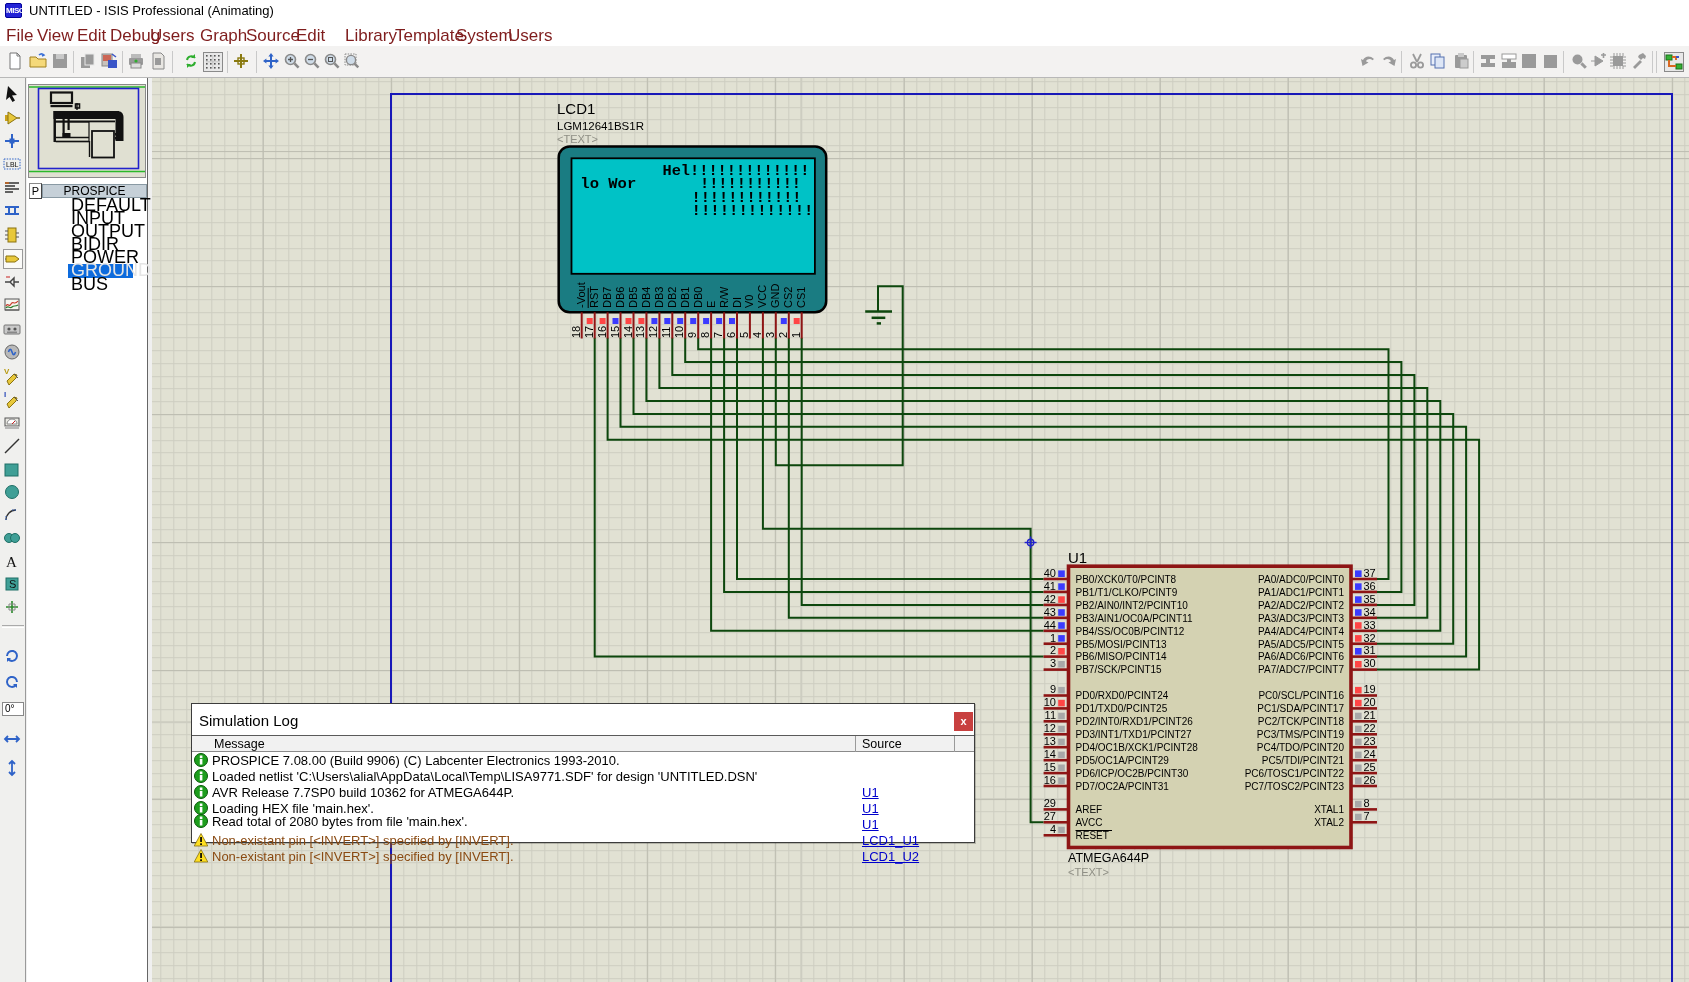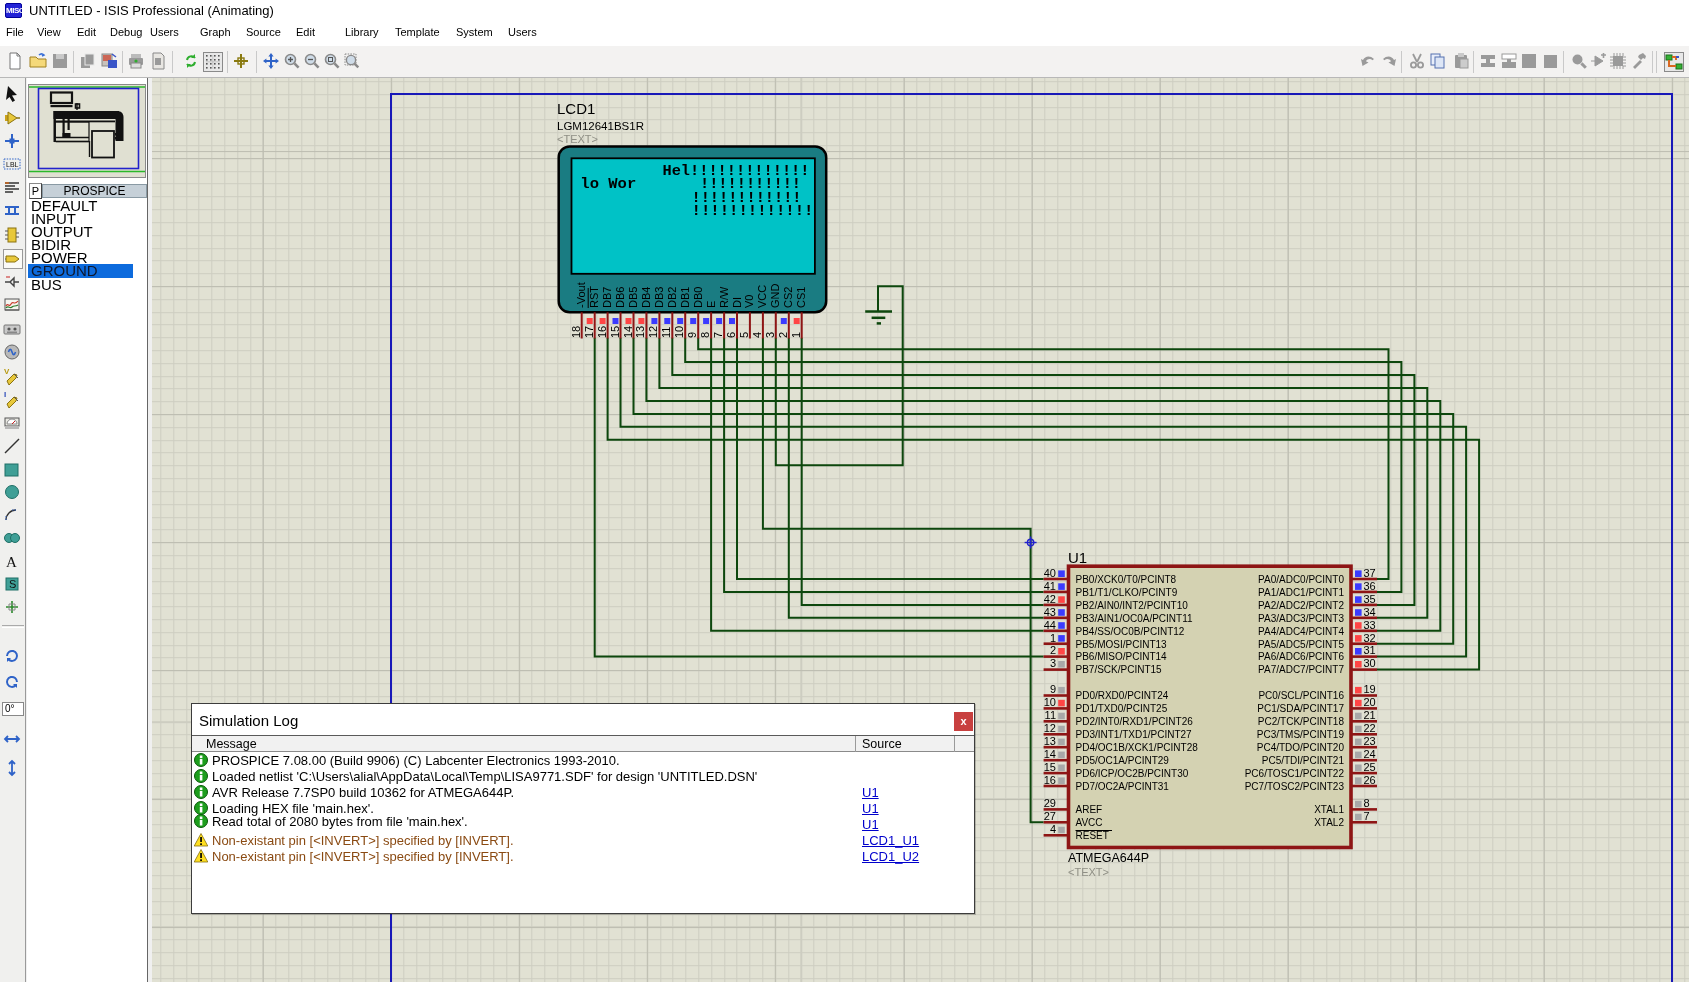--- a/index.html
+++ b/index.html
@@ -1,47 +1,47 @@
 <!DOCTYPE html>
 <html><head>
 <meta charset="utf-8">
 <style>
   * { margin:0; padding:0; box-sizing:border-box; }
   html,body { width:1689px; height:982px; overflow:hidden; font-family:"Liberation Sans", sans-serif; }
   body { position:relative; background:#f0f0f0; }
   .titlebar { position:absolute; left:0; top:0; width:1689px; height:22px; background:#ffffff; }
   .appicon { position:absolute; left:5px; top:3px; width:17px; height:15px; background:#2323d6; border:1px solid #00009a; border-radius:2px; color:#fff; font-size:8px; font-weight:bold; text-align:center; line-height:14px; letter-spacing:-0.5px;}
   .apptitle { position:absolute; left:29px; top:3px; font-size:13px; color:#000; }
-  .menubar { position:absolute; left:0; top:22px; width:1689px; height:24px; background:#ffffff; font-size:11px; color:#000000; }
+  .menubar { position:absolute; left:0; top:22px; width:1689px; height:24px; background:#ffffff; font-size:17px; color:#7f1d1d; }
   .menubar span { position:absolute; top:4px; }
   .toolbar { position:absolute; left:0; top:46px; width:1689px; height:32px; background:#f3f2f1; border-bottom:1px solid #b8b8b8; }
   .tb { position:absolute; top:6px; width:20px; height:20px; }
   .tbsep { position:absolute; top:5px; width:1px; height:22px; background:#c9c9c9; }
   .toolcol { position:absolute; left:0; top:78px; width:26px; height:904px; background:#f0f0ee; border-right:1px solid #9a9a9a; }
   .tc { position:absolute; left:3px; width:20px; height:20px; }
   .sidepanel { position:absolute; left:27px; top:78px; width:121px; height:904px; background:#ffffff; border-right:1px solid #666; }
   .preview { position:absolute; left:1px; top:6px; width:118px; height:94px; background:#e0e0d2; border:1px solid #8a8a8a; }
   .pbtn { position:absolute; left:2px; top:105px; width:13px; height:16px; background:#fdfdfd; border:1px solid #888; border-right-color:#444; border-bottom-color:#444; font-size:11px; text-align:center; line-height:14px; color:#000;}
   .thead { position:absolute; left:15px; top:106px; width:105px; height:14px; background:#c6d0d8; border:1px solid #8a9aa4; font-size:12px; text-align:center; color:#000; line-height:13px; }
-  .tlist { position:absolute; left:1px; top:121px; width:105px; font-size:15px; color:#000; }
+  .tlist { position:absolute; left:1px; top:121px; width:105px; font-size:18px; color:#000;padding-left:40px; }
   .tlist div { height:13.1px; line-height:13px; padding-left:3px; }
-  .tlist .sel { background:#0d6bdd; color:#0f172a; }
+  .tlist .sel { background:#0d6bdd; color:#e5e5e5; }
   .canvas { position:absolute; left:152px; top:78px; width:1537px; height:904px;
     background-color:#e1e1d3;
     background-image:
       repeating-linear-gradient(to right, #bcbcb0 0px, #bcbcb0 1px, transparent 1px, transparent 128.1px),
       repeating-linear-gradient(to bottom, #bcbcb0 0px, #bcbcb0 1px, transparent 1px, transparent 128.1px),
       repeating-linear-gradient(to right, #cdcdc1 0px, #cdcdc1 1px, transparent 1px, transparent 12.81px),
       repeating-linear-gradient(to bottom, #cdcdc1 0px, #cdcdc1 1px, transparent 1px, transparent 12.81px);
     background-position: 110.8px 0px, 0px 80.1px, 8.3px 0px, 0px 3.2px;
   }
   .sheet { position:absolute; left:152px; top:78px; width:1537px; height:904px; overflow:hidden; }
   .bluebrd { position:absolute; left:238px; top:15px; width:1283px; height:950px; border:2px solid #1818b8; border-bottom:none; }
   svg.schem { position:absolute; left:152px; top:78px; }
-  .dlg { position:absolute; left:191px; top:703px; width:784px; height:211px; background:#ffffff; border:1px solid #3c3c3c; box-shadow:1px 1px 0 #00000033; }
+  .dlg { position:absolute; left:191px; top:703px; width:784px; height:140px; background:#ffffff; border:1px solid #3c3c3c; box-shadow:1px 1px 0 #00000033; }
   .dlgtitle { position:absolute; left:7px; top:8px; font-size:15px; color:#000; }
   .dlgx { position:absolute; left:762px; top:8px; width:19px; height:19px; background:#c8403f; color:#fff; font-size:11px; font-weight:bold; text-align:center; line-height:18px; }
   .dlghead { position:absolute; left:0px; top:31px; width:782px; height:17px; background:#f1f1f1; border-top:1px solid #5a5a5a; border-bottom:1px solid #8a8a8a; font-size:12.5px; color:#000; }
   .dlgrows { position:absolute; left:0; top:49px; width:782px; font-size:13px; color:#000; }
   .drow { position:absolute; left:2px; height:16px; line-height:15px; white-space:pre; }
   .dsrc { position:absolute; left:670px; height:16px; line-height:15px; color:#0000cc; text-decoration:underline; }
   .warn { color:#8a4a12; }
   .icn { display:inline-block; width:14px; height:14px; vertical-align:-2px; margin-right:4px; }
 </style>
 </head>
@@ -649,21 +649,21 @@
         <line x1="1024.6" y1="542.5" x2="1036.6" y2="542.5"></line>
         <line x1="1030.6" y1="536.5" x2="1030.6" y2="548.5"></line>
       </g>
 
     </g>
   </svg>
   <div class="dlg">
     <div class="dlgtitle">Simulation Log</div>
     <div class="dlgx">x</div>
     <div class="dlghead">
-      <span style="position:absolute;left:14px;top:1px">Message</span>
+      <span style="position:absolute;left:22px;top:1px">Message</span>
       <span style="position:absolute;left:670px;top:1px">Source</span>
       <span style="position:absolute;left:663px;top:0;width:1px;height:16px;background:#9a9a9a"></span>
       <span style="position:absolute;left:762px;top:0;width:1px;height:16px;background:#9a9a9a"></span>
     </div>
     <div class="dlgrows">
     <div class="drow" style="top:0px"><svg class="icn" viewBox="0 0 14 14">
           <circle cx="7" cy="7" r="6.5" fill="#1d9e1d"></circle>
           <circle cx="7" cy="7" r="6.5" fill="none" stroke="#0a5a0a"></circle>
           <rect x="5.8" y="2.5" width="2.6" height="2.6" fill="#fff"></rect>
           <rect x="5.8" y="6" width="2.6" height="5.5" fill="#fff"></rect>

